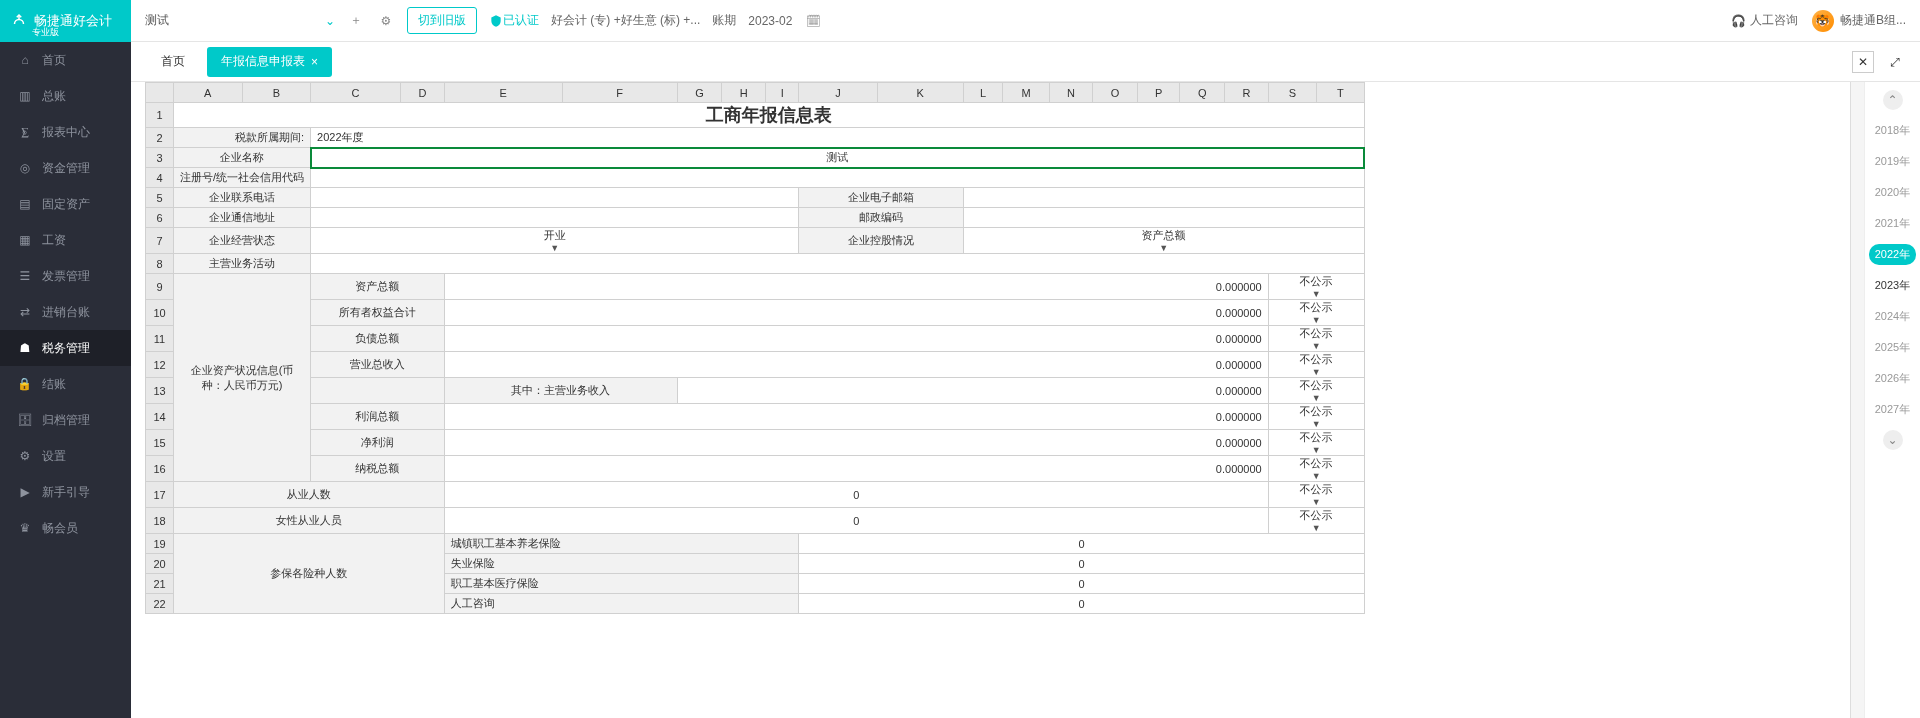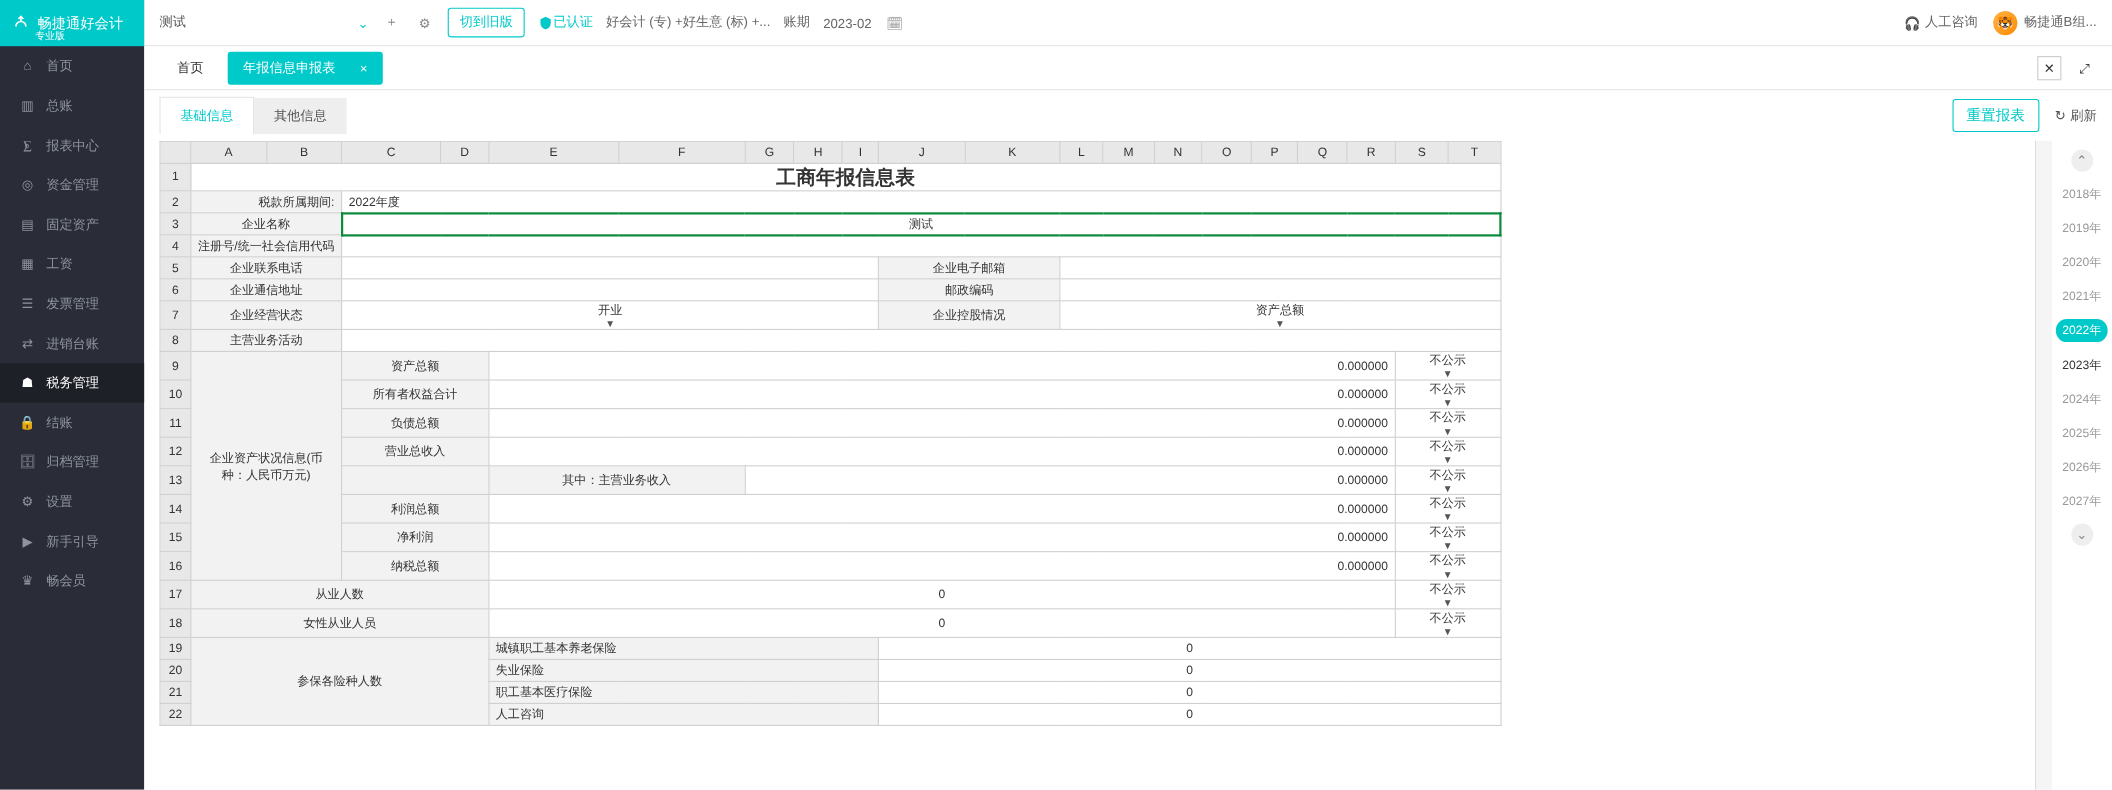--- a/index.html
+++ b/index.html
@@ -16,21 +16,21 @@
 .topbar{height:42px;border-bottom:1px solid #e5e5e5;display:flex;align-items:center;padding:0 14px;gap:12px;}
 .company-sel{width:190px;border:none;color:#555;display:flex;align-items:center;justify-content:space-between;}
 .top-ico{width:18px;height:18px;display:flex;align-items:center;justify-content:center;color:#888;cursor:pointer;}
 .btn-old{border:1px solid #00c9c9;color:#00c9c9;background:#fff;padding:4px 10px;border-radius:3px;font-size:12px;cursor:pointer;}
 .verified{color:#00c9c9;display:flex;align-items:center;gap:0;}
 .top-text{color:#666;}
 .top-right{margin-left:auto;display:flex;align-items:center;gap:14px;}
 .avatar{width:22px;height:22px;border-radius:50%;background:linear-gradient(135deg,#ffb347,#ff8c00);display:flex;align-items:center;justify-content:center;}
 .tabs{height:40px;display:flex;align-items:center;padding-left:14px;border-bottom:1px solid #e5e5e5;}
 .tab-home{padding:0 16px;color:#333;}
-.tab-active{background:#00c9c9;color:#fff;height:30px;display:flex;align-items:center;padding:0 14px;border-radius:3px;gap:22px;margin-left:6px;}
+.tab-active{background:#00c9c9;color:#fff;height:30px;display:flex;align-items:center;padding:0 14px;border-radius:3px;gap:6px;margin-left:6px;}
 .tabs-right{margin-left:auto;display:flex;gap:10px;padding-right:14px;}
 .close-box{width:22px;height:22px;border:1px solid #ccc;display:flex;align-items:center;justify-content:center;cursor:pointer;}
 .subtabs{display:flex;align-items:center;padding:6px 14px;gap:0;}
 .subtab{padding:8px 18px;background:#eee;color:#555;cursor:pointer;}
 .subtab.active{background:#fff;color:#00c9c9;border:1px solid #e5e5e5;border-bottom:none;}
 .subtabs-right{margin-left:auto;display:flex;gap:14px;align-items:center;}
 .btn-reset{border:1px solid #00c9c9;color:#00c9c9;padding:5px 12px;background:#fff;border-radius:3px;cursor:pointer;}
 .refresh{color:#555;display:flex;align-items:center;gap:4px;cursor:pointer;}
 .content{flex:1;display:flex;min-height:0;}
 .sheet-wrap{flex:1;overflow:auto;padding:0 14px;}
@@ -159,31 +159,20 @@
       <div class="tab-active">
         <span>年报信息申报表</span>
         <span>×</span>
       </div>
       <div class="tabs-right">
         <div class="close-box">✕</div>
         <div class="close-box" style="border:none;">⤢</div>
       </div>
     </div>
 
-    <div class="subtabs">
-      <div class="subtab active">基础信息</div>
-      <div class="subtab">其他信息</div>
-      <div class="subtabs-right">
-        <button class="btn-reset">重置报表</button>
-        <span class="refresh">
-            <span>↻</span>
-            <span>刷新</span>
-          </span>
-      </div>
-    </div>
 
     <div class="content">
       <div class="sheet-wrap">
         <table class="sheet">
           <tbody>
               <tr>
             <th class="colhdr rowhdr"></th>
             <th class="colhdr" style="width:60px">A</th>
             <th class="colhdr" style="width:60px">B</th>
             <th class="colhdr" style="width:90px">C</th>

